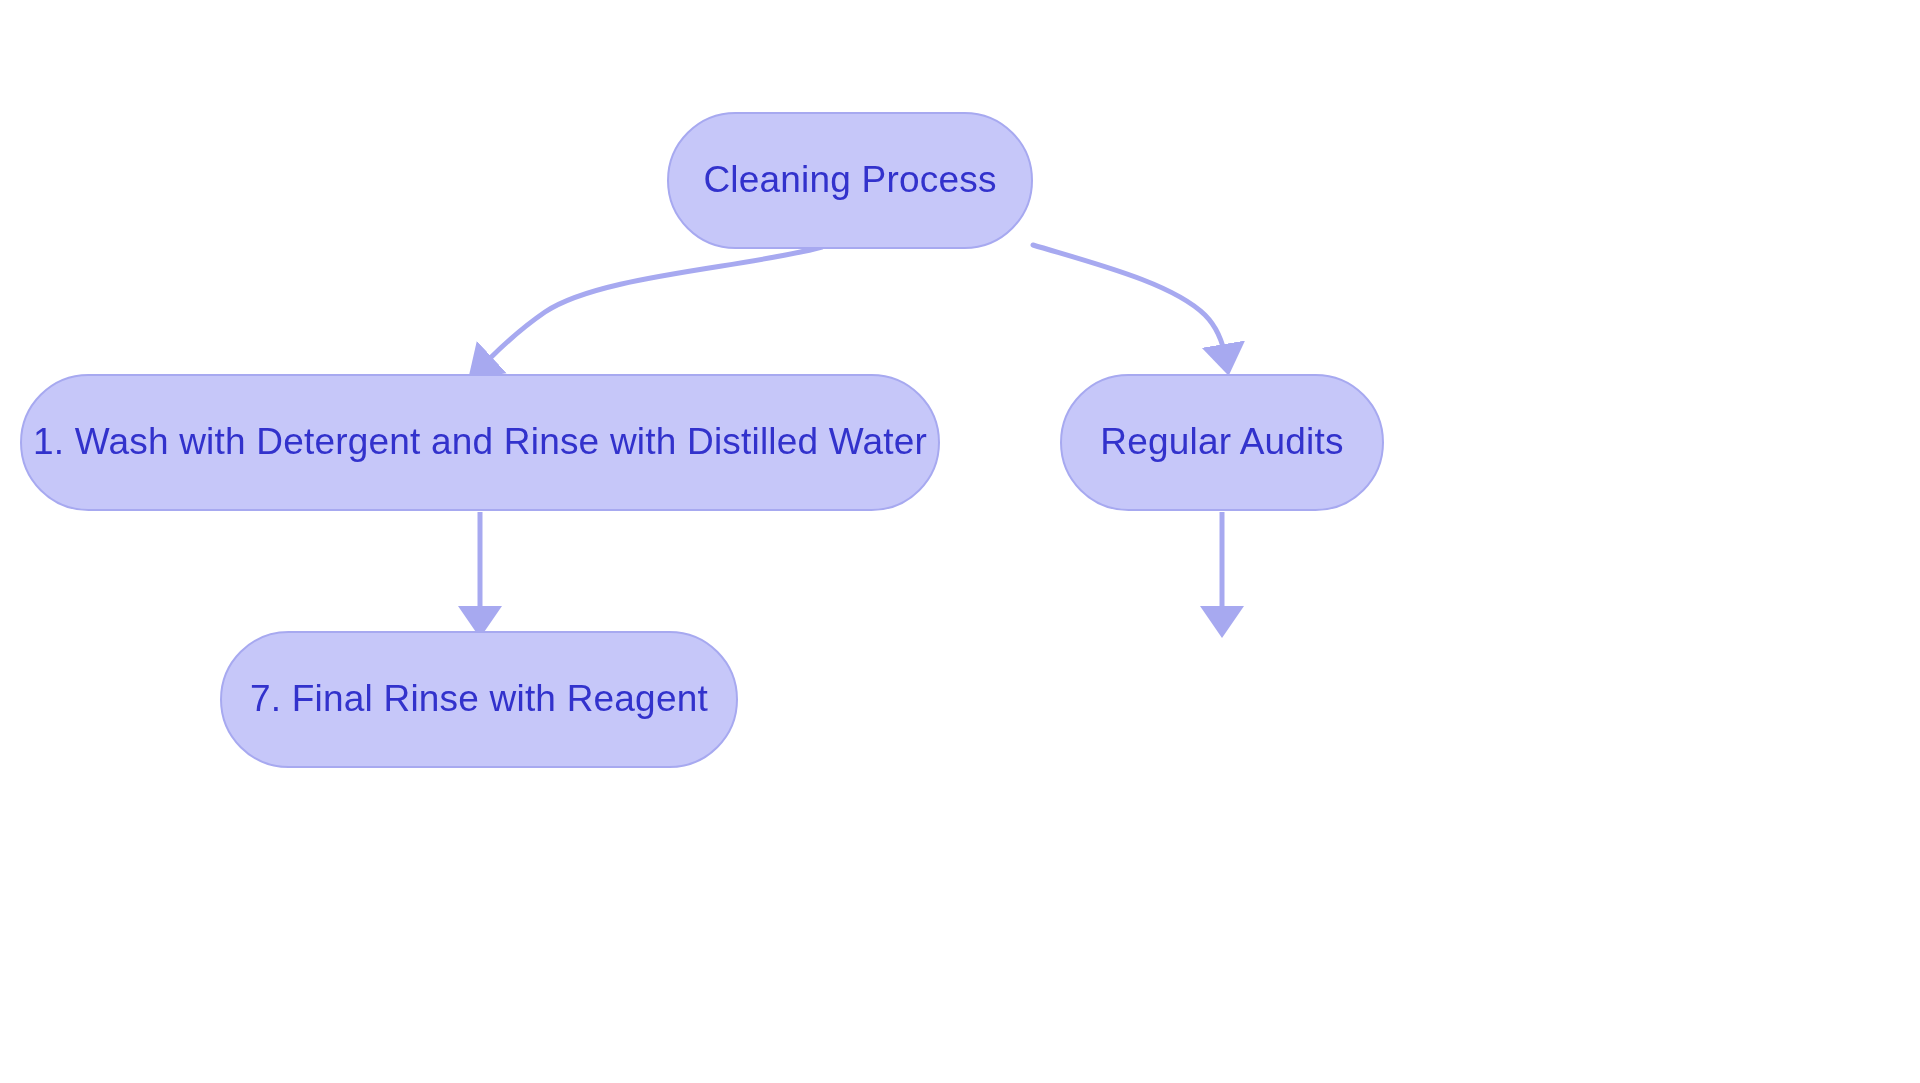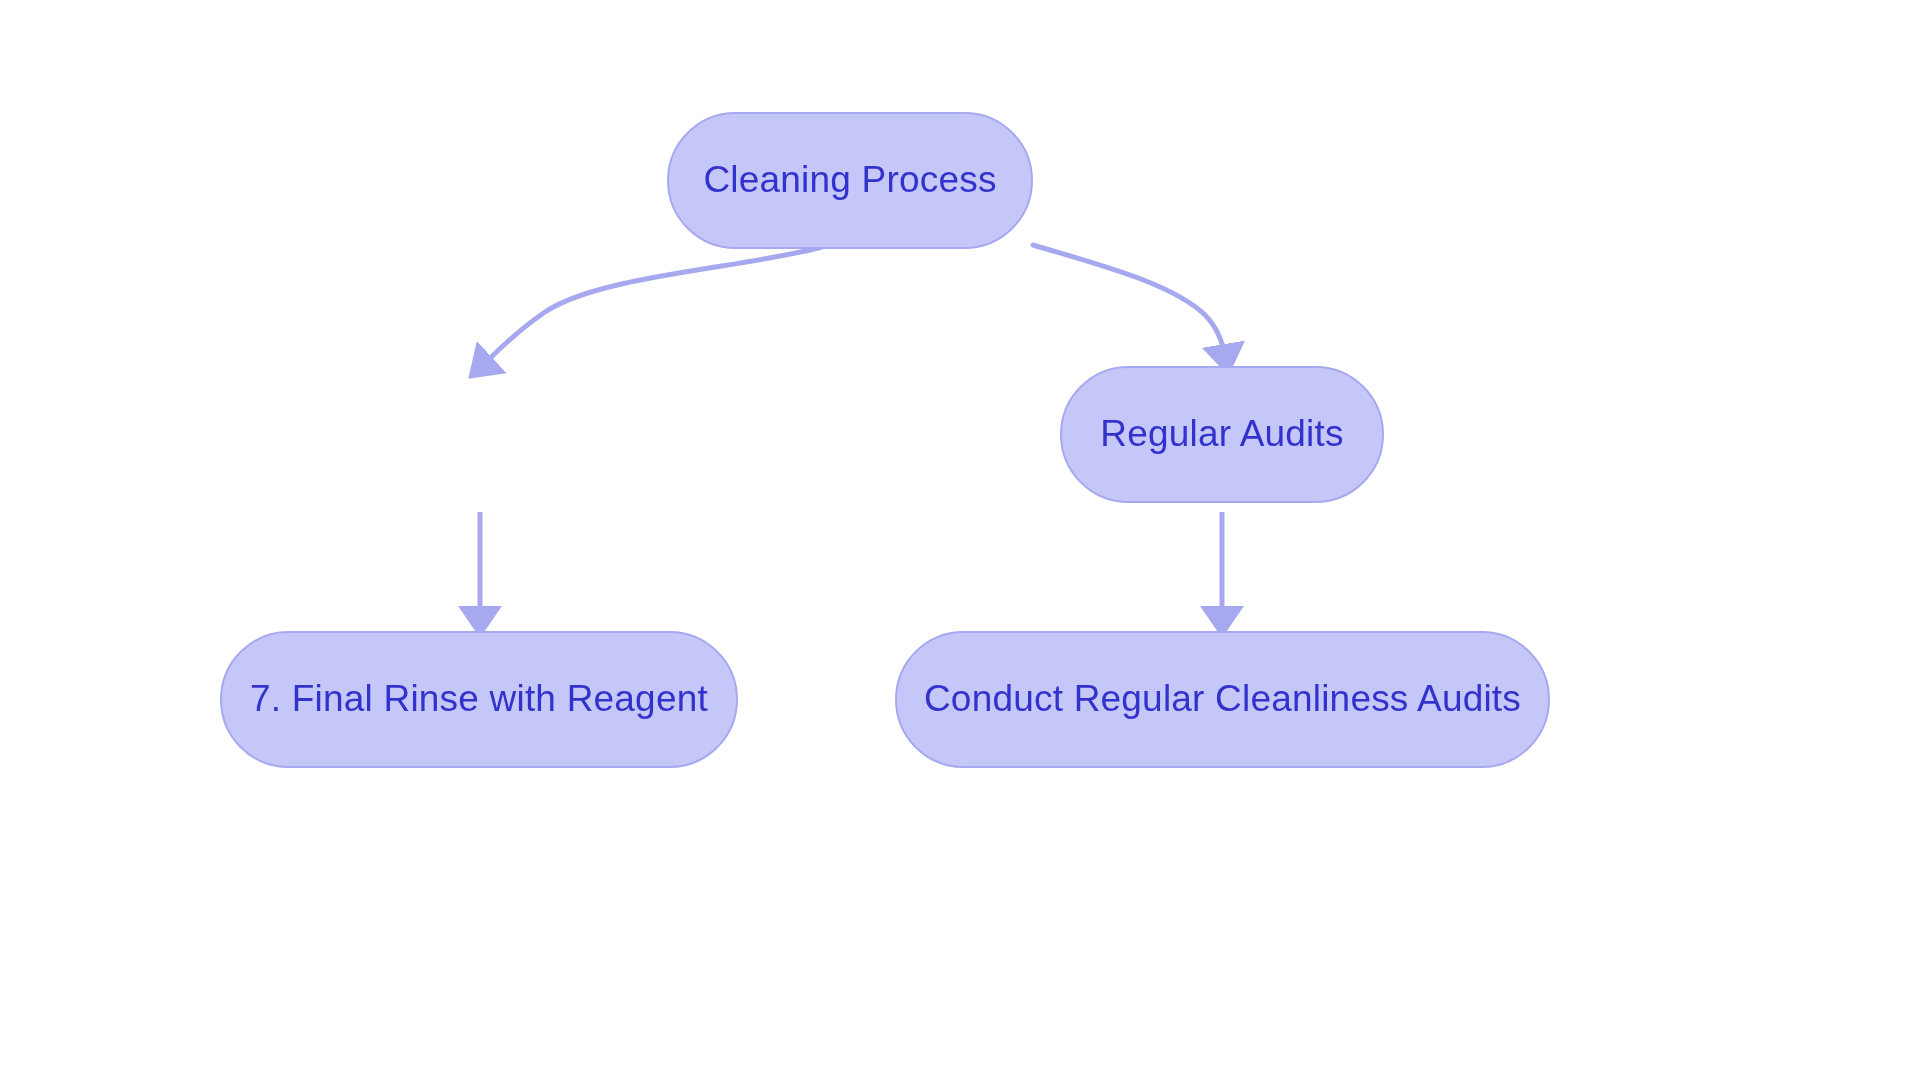--- a/index.html
+++ b/index.html
@@ -55,21 +55,21 @@
   #node-wash {
     left: 20px;
     top: 374px;
     width: 920px;
     height: 137px;
     font-size: 37px;
   }
   
   #node-audits {
     left: 1060px;
-    top: 366px;
+    top: 374px;
     width: 324px;
     height: 137px;
     font-size: 37px;
   }
   
   #node-rinse {
     left: 220px;
     top: 631px;
     width: 518px;
     height: 137px;
@@ -110,26 +110,26 @@
 
     <g>
       <path d="M 1222 512 L 1222 622" fill="none" stroke="#a7a9f0" stroke-width="5" stroke-linecap="butt" marker-end="url(#arrowhead)"></path>
     </g>
   </svg>
 
   <div class="node" id="node-root">
     <span>Cleaning Process</span>
   </div>
 
+  <div class="node" id="node-wash">
+    <span>1. Wash with Detergent and Rinse with Distilled Water</span>
+  </div>
 
   <div class="node" id="node-audits">
     <span>Regular Audits</span>
   </div>
 
   <div class="node" id="node-rinse">
     <span>7. Final Rinse with Reagent</span>
   </div>
 
-  <div class="node" id="node-conduct">
-    <span>Conduct Regular Cleanliness Audits</span>
-  </div>
 
 </div>
 
 </body></html>

